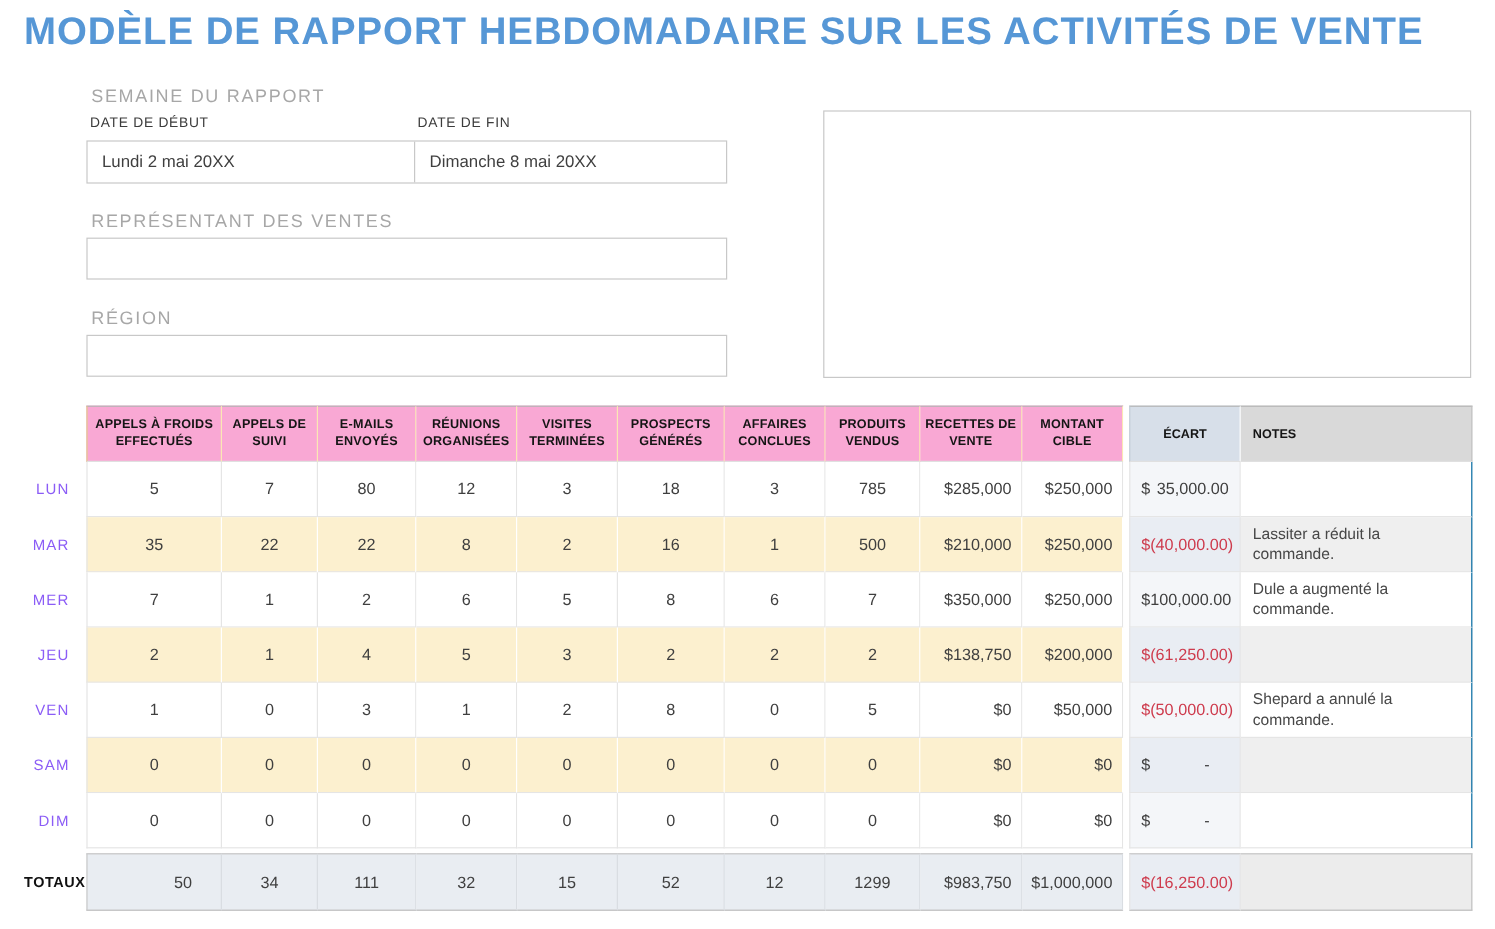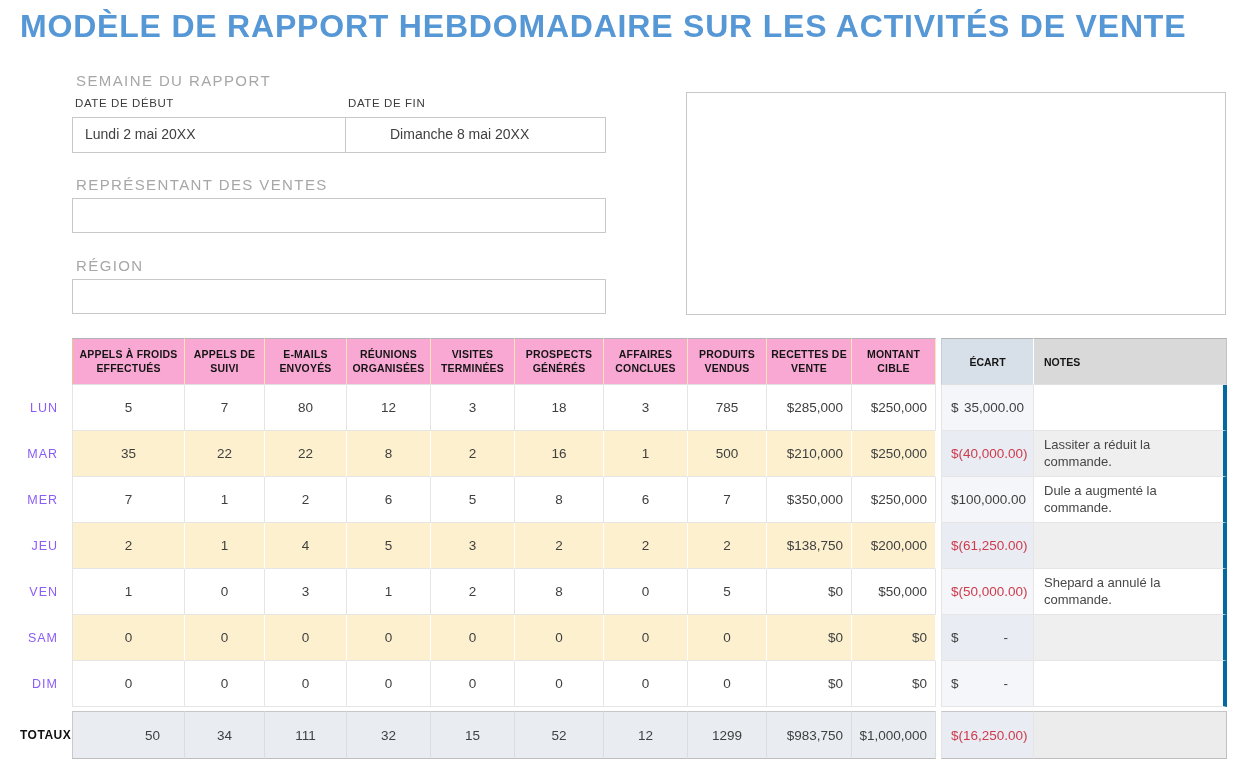--- a/index.html
+++ b/index.html
@@ -26,21 +26,21 @@
   .field-label {
     position:absolute; font-size:11.5px; letter-spacing:0.6px;
     color:#3c3c3c;
   }
   .input-box {
     position:absolute; background:#fff; border:1px solid #c8c8c8;
   }
   .input-value {
     font-size:14px; color:#3f3f3f; padding:8px 0 0 12px;
   }
-  .date-split { display:flex; height:100%;gap:32px; }
+  .date-split { display:flex; height:100%; }
   .date-cell { flex:0 0 273px; border-right:1px solid #c8c8c8; }
   .date-cell.last { flex:1; border-right:none; }
 
   
   .table-wrap { position:absolute; left:20px; top:338px; }
   table {
     border-collapse:separate; border-spacing:0; table-layout:fixed;
     width:1207px; font-size:13.5px; color:#3f3f3f;
   }
   th, td { padding:0; vertical-align:middle; }
@@ -103,21 +103,21 @@
   .ecart-inner {
     display:flex; justify-content:space-between; align-items:center;
     padding:0 9px; height:100%;
   }
   .ecart-inner.neg { color:#ce3b4d; }
   .amt.dash { margin-right:16px; }
 
   td.note-cell {
     background:#fff; text-align:left; padding:4px 10px;
     font-size:13px; line-height:1.3; color:#474747; height:46px;
-    border-right:4px solid #0369a1; border-bottom:1px solid #e5e5e5;
+    border-right:1px solid #0369a1; border-bottom:1px solid #e5e5e5;
   }
   tr.alt td.note-cell { background:#efefef; }
 
   tr.spacer td { height:4px; background:transparent; border:none; }
 
   tr.totals td.cell {
     background:#e9edf2; height:48px;
     border-top:1px solid #c6c6c6; border-bottom:1px solid #bdbdbd;
     border-right:1px solid #d9dde2;
   }

